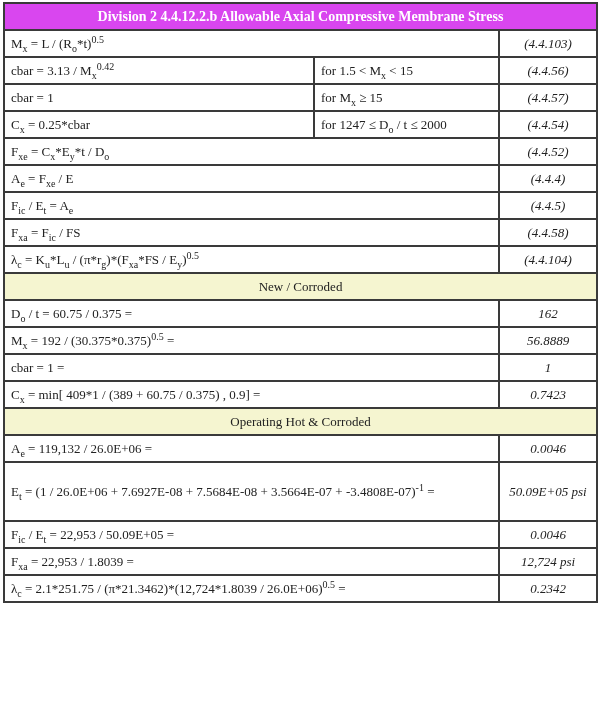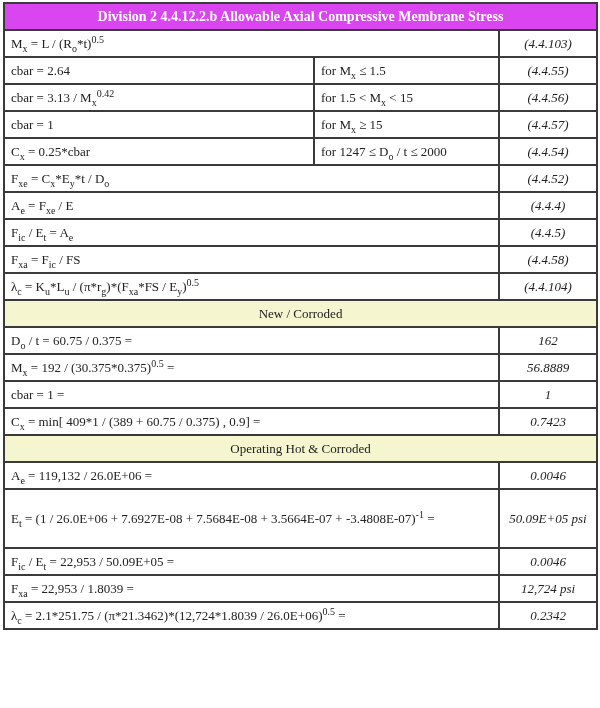--- a/index.html
+++ b/index.html
@@ -49,25 +49,20 @@
     <col style="width:98px">
   </colgroup>
   <tbody>
       <tr>
     <th class="title" colspan="3">Division 2 4.4.12.2.b Allowable Axial Compressive Membrane Stress</th>
   </tr>
 
   <tr>
     <td class="formula" colspan="2">M<sub>x</sub> = L / (R<sub>o</sub>*t)<sup>0.5</sup></td>
     <td class="ref">(4.4.103)</td>
-  </tr>
-  <tr>
-    <td class="formula">cbar = 2.64</td>
-    <td class="cond">for M<sub>x</sub> ≤ 1.5</td>
-    <td class="ref">(4.4.55)</td>
   </tr>
   <tr>
     <td class="formula">cbar = 3.13 / M<sub>x</sub><sup>0.42</sup></td>
     <td class="cond">for 1.5 &lt; M<sub>x</sub> &lt; 15</td>
     <td class="ref">(4.4.56)</td>
   </tr>
   <tr>
     <td class="formula">cbar = 1</td>
     <td class="cond">for M<sub>x</sub> ≥ 15</td>
     <td class="ref">(4.4.57)</td>

